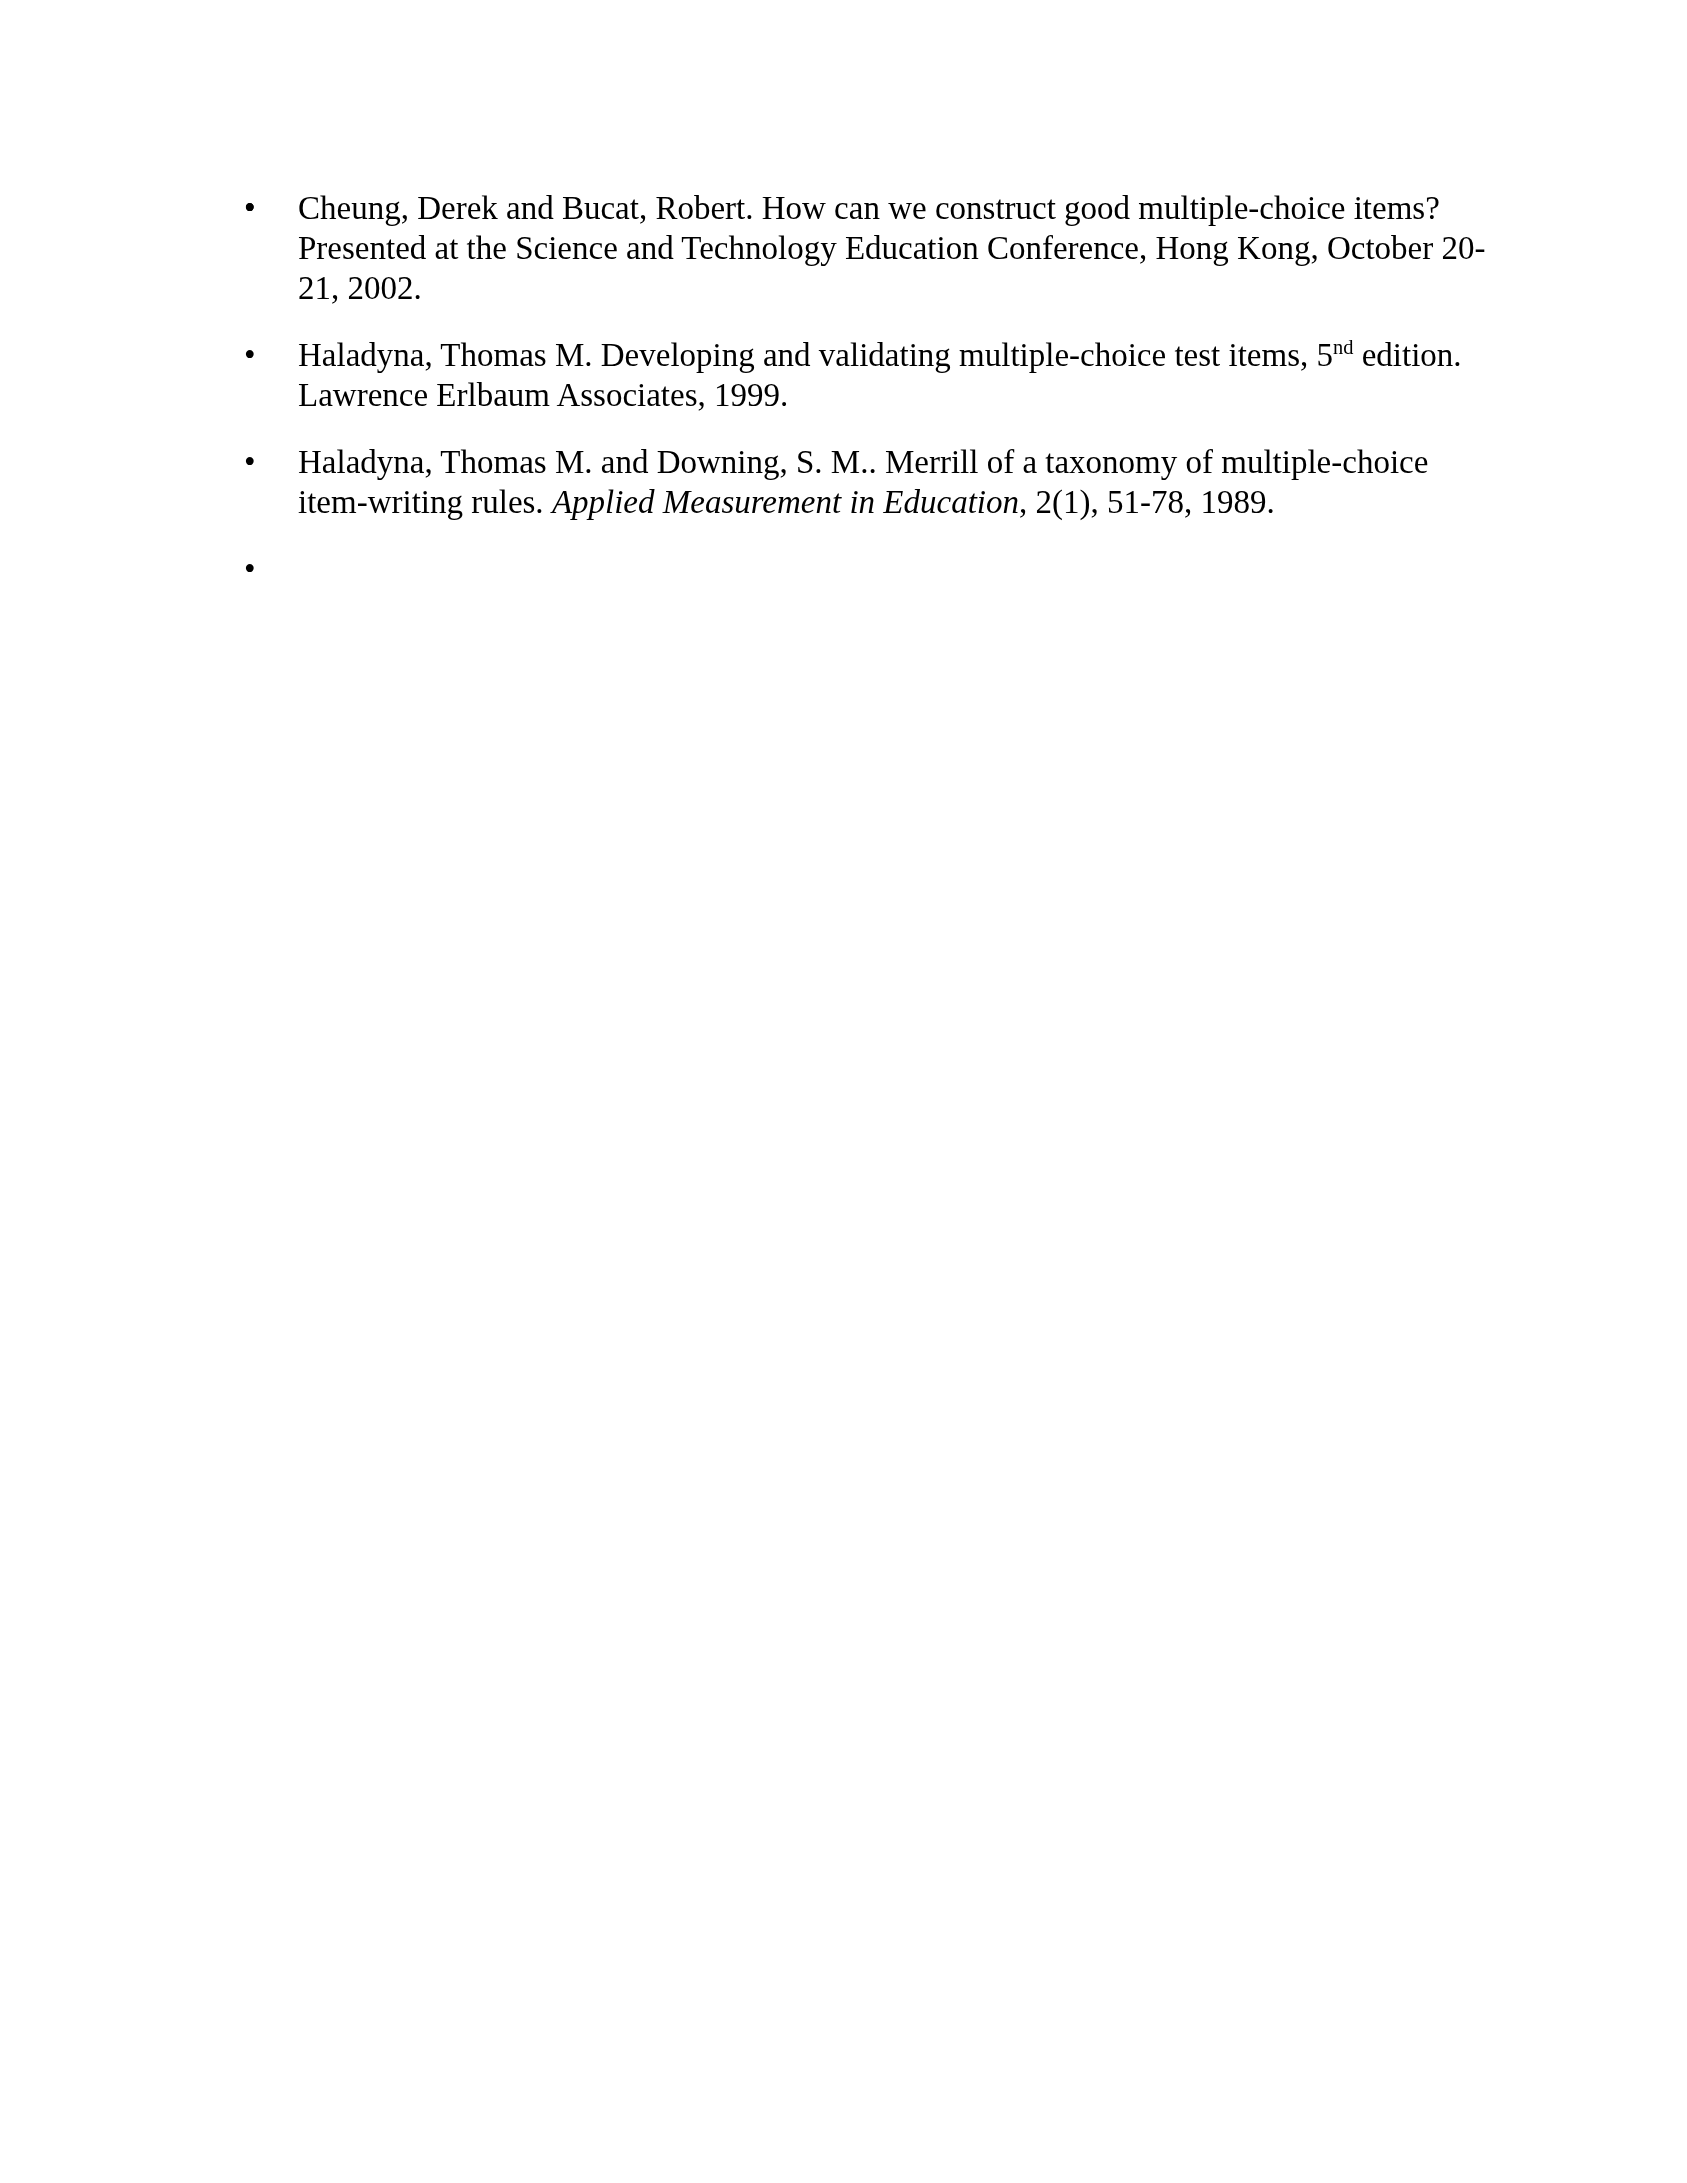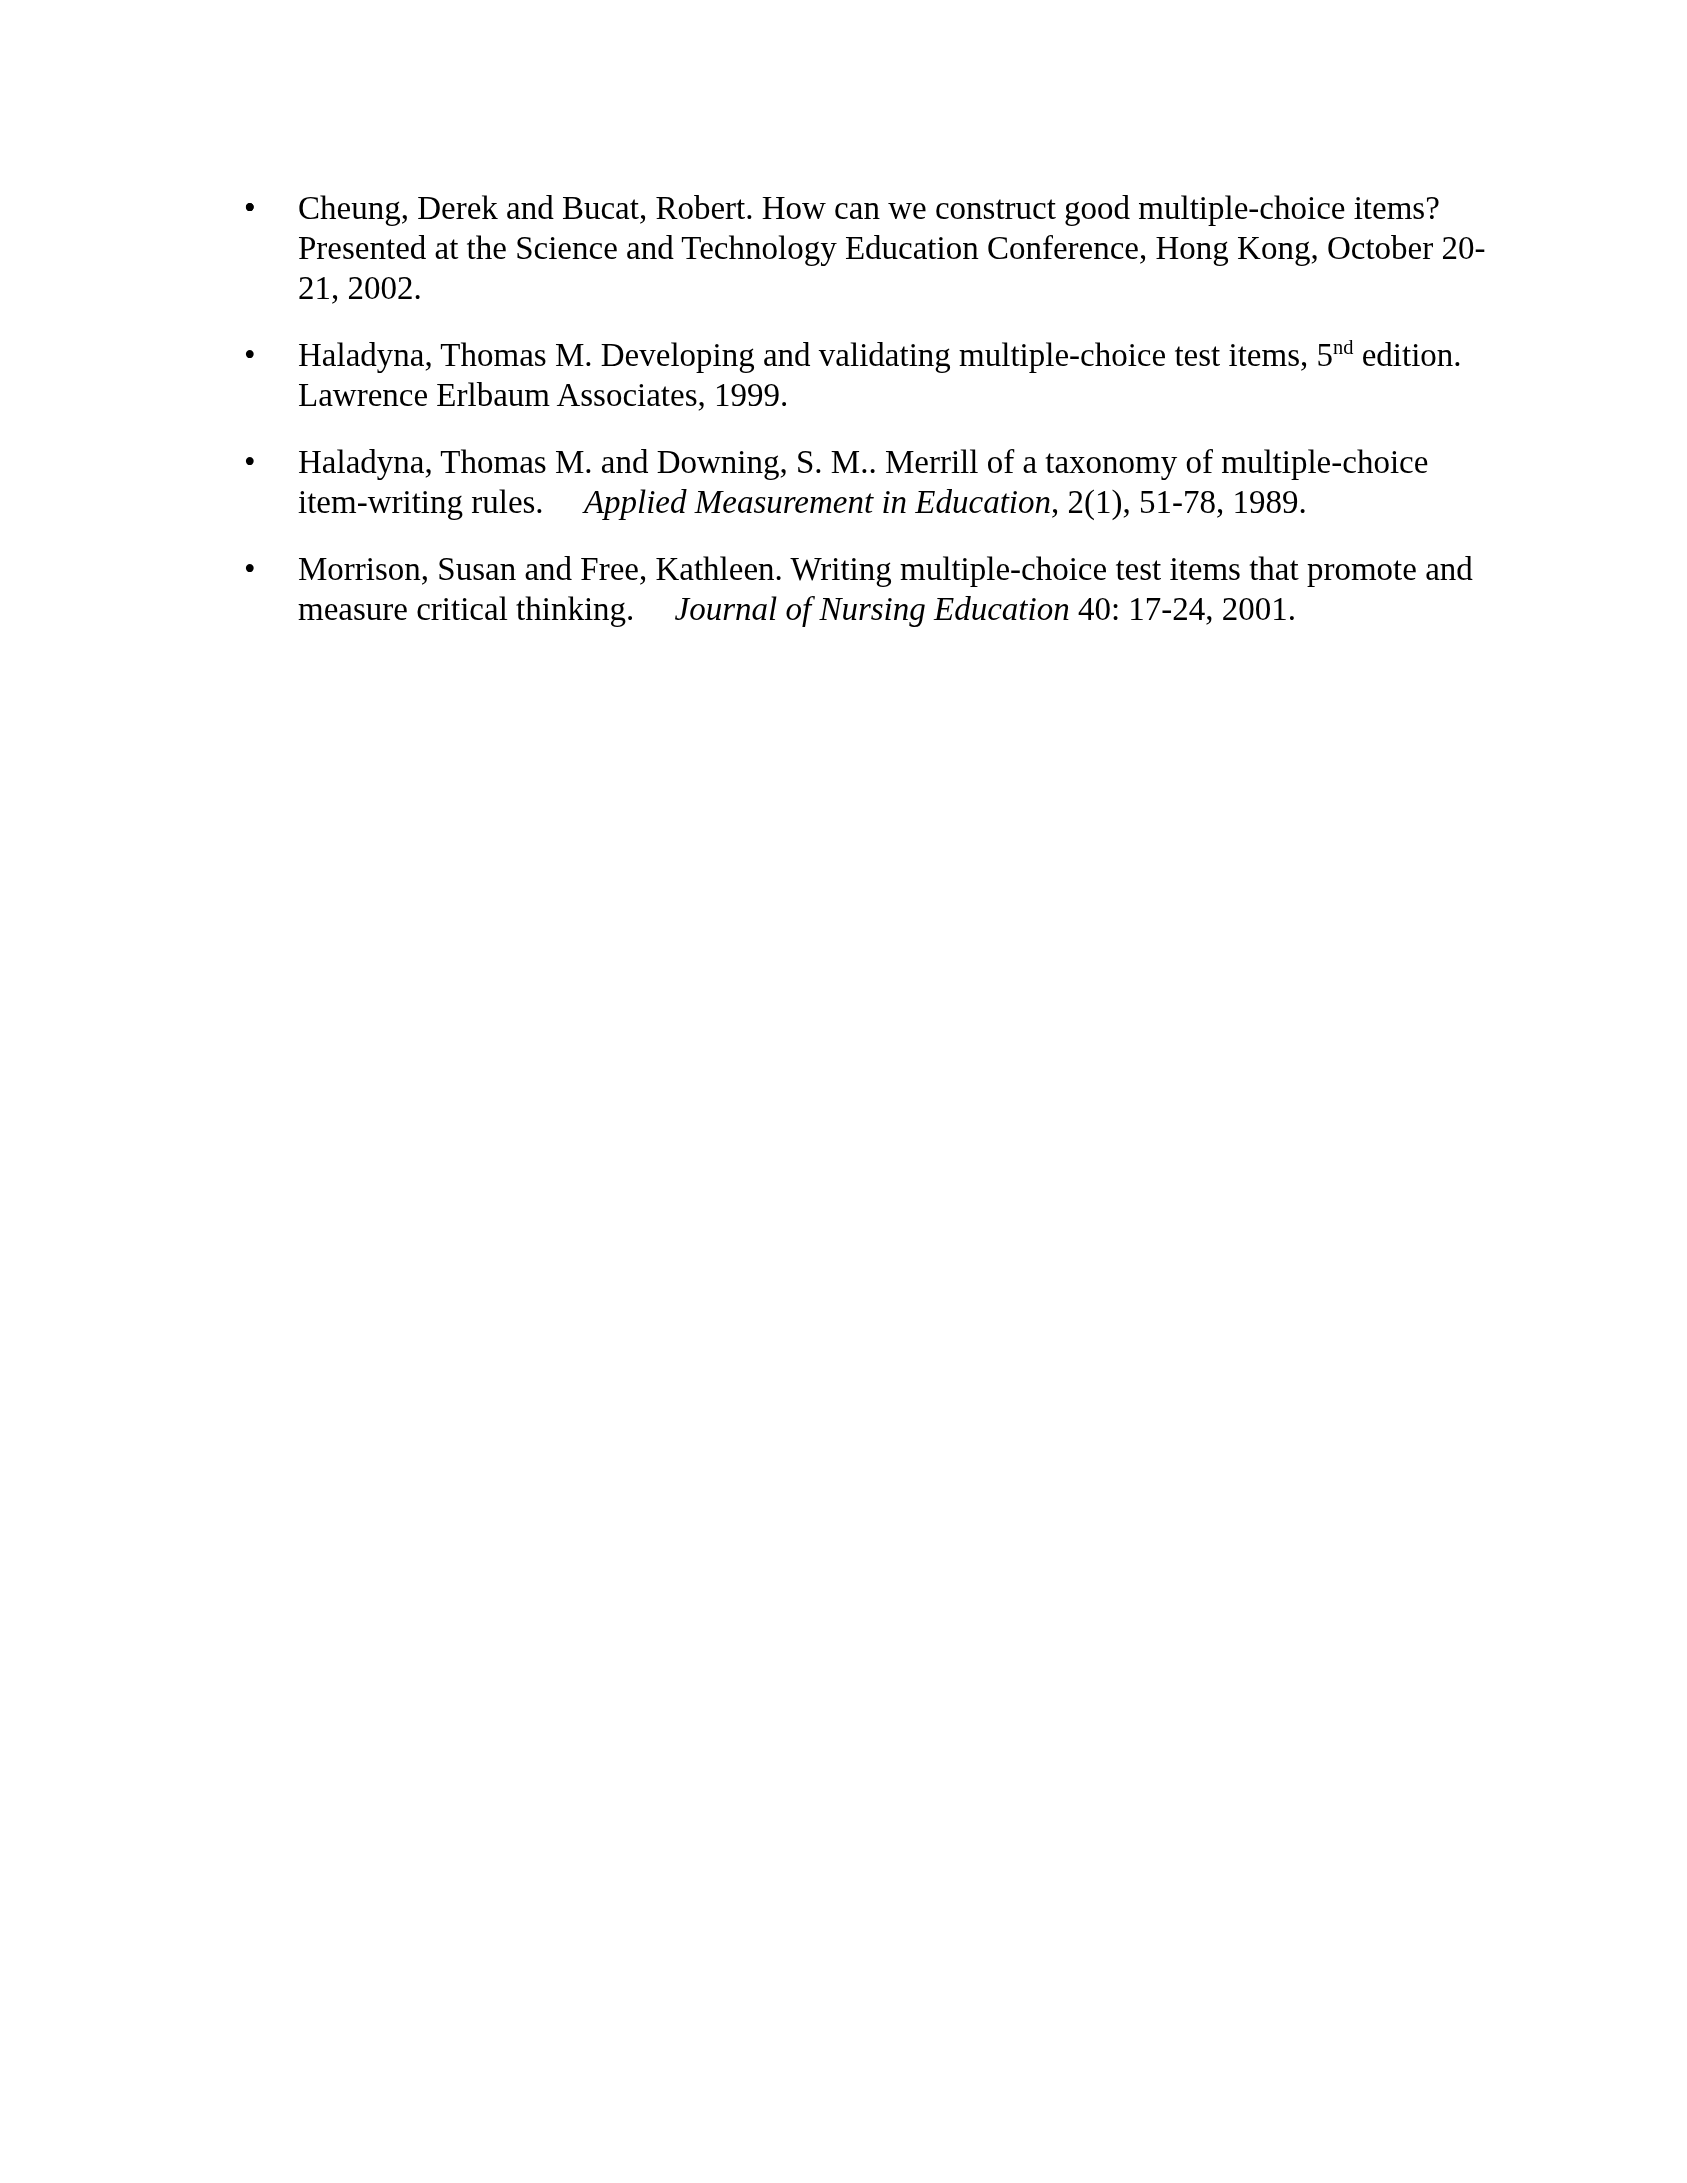--- a/index.html
+++ b/index.html
@@ -42,35 +42,34 @@
     width: 18px;
     font-size: 33px;
     line-height: 40px;
     text-align: left;
   }
   li.ref-item.gap-before {
     margin-top: 27px;
   }
   .ital {
     font-style: italic;
-    margin-left: 32px;
   }
   sup.ord {
     font-size: 0.62em;
     vertical-align: super;
     line-height: 0;
   }
 </style>
 </head>
 <body>
 
 <div class="page">
   <div class="content">
     <ul class="ref-list">
         <li class="ref-item"><span class="bullet">•</span></li>
         <li class="ref-item"><span class="bullet">•</span><span><span>Cheung, Derek and Bucat, Robert. How can we construct good multiple-choice items? Presented at the Science and Technology Education Conference, Hong Kong, October 20-21, 2002.</span></span></li>
         <li class="ref-item gap-before"><span class="bullet">•</span><span><span>Haladyna, Thomas M. Developing and validating multiple-choice test items, 5</span><sup class="ord">nd</sup><span> edition. Lawrence Erlbaum Associates, 1999.</span></span></li>
         <li class="ref-item gap-before"><span class="bullet">•</span><span><span>Haladyna, Thomas M. and Downing, S. M.. Merrill of a taxonomy of multiple-choice item-writing rules. </span><span class="ital">Applied Measurement in Education</span><span>, 2(1), 51-78, 1989.</span></span></li>
-        <li class="ref-item gap-before"><span class="bullet">•</span><span><span>Morrison, Susan and Free, Kathleen. Writing multiple-choice test items that promote and measure critical thinking. </span><span class="ital">Journal of Nursing Education</span><span> 40: 17-24, 2001.</span></span></li>
+        <li class="ref-item gap-before"><span class="bullet">•</span></li>
       </ul>
   </div>
 </div>
 
 
 </body></html>

